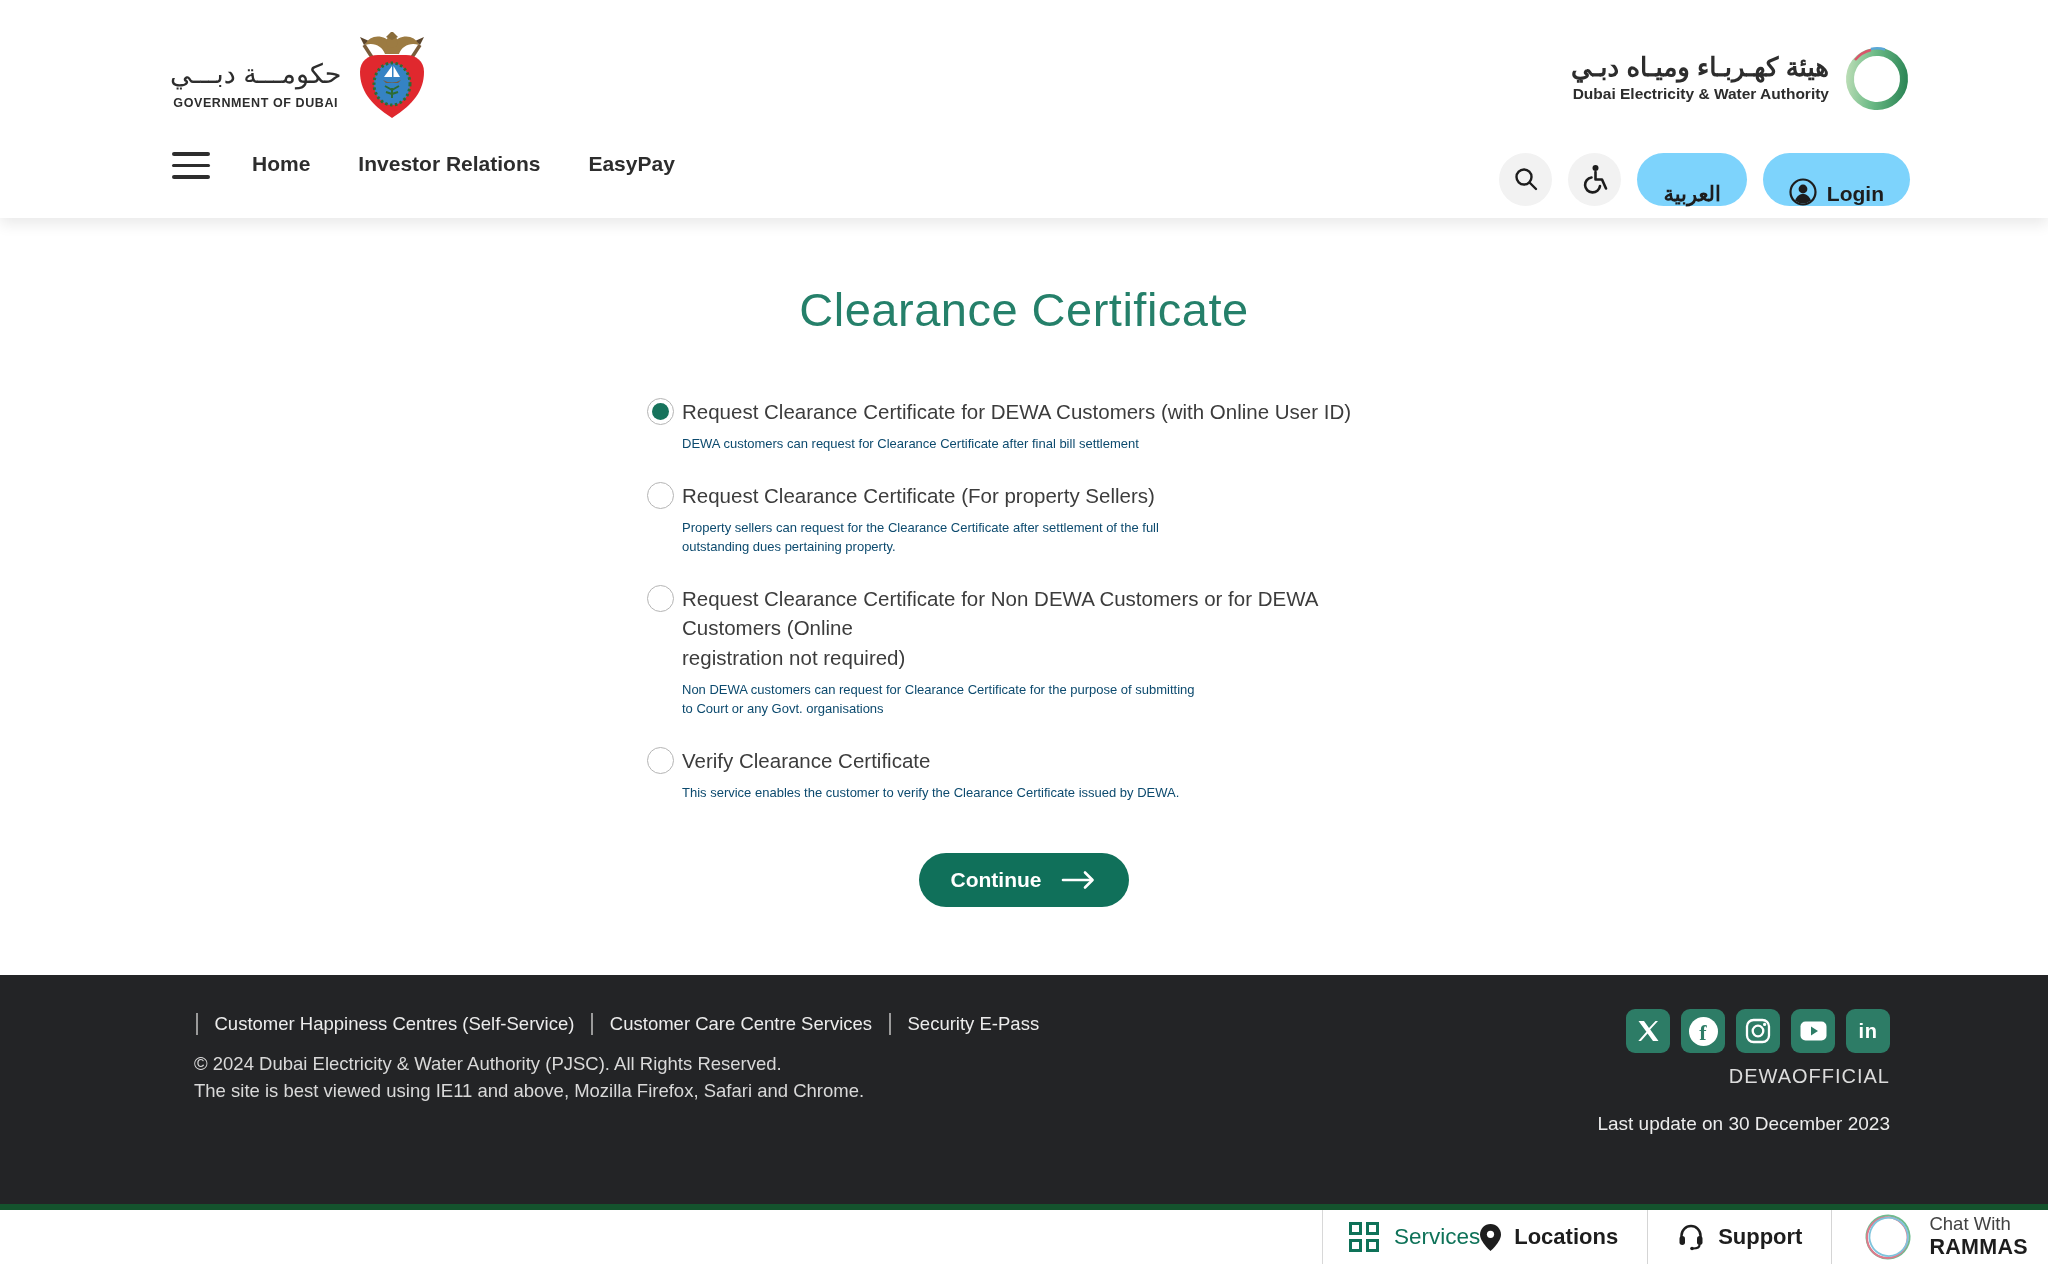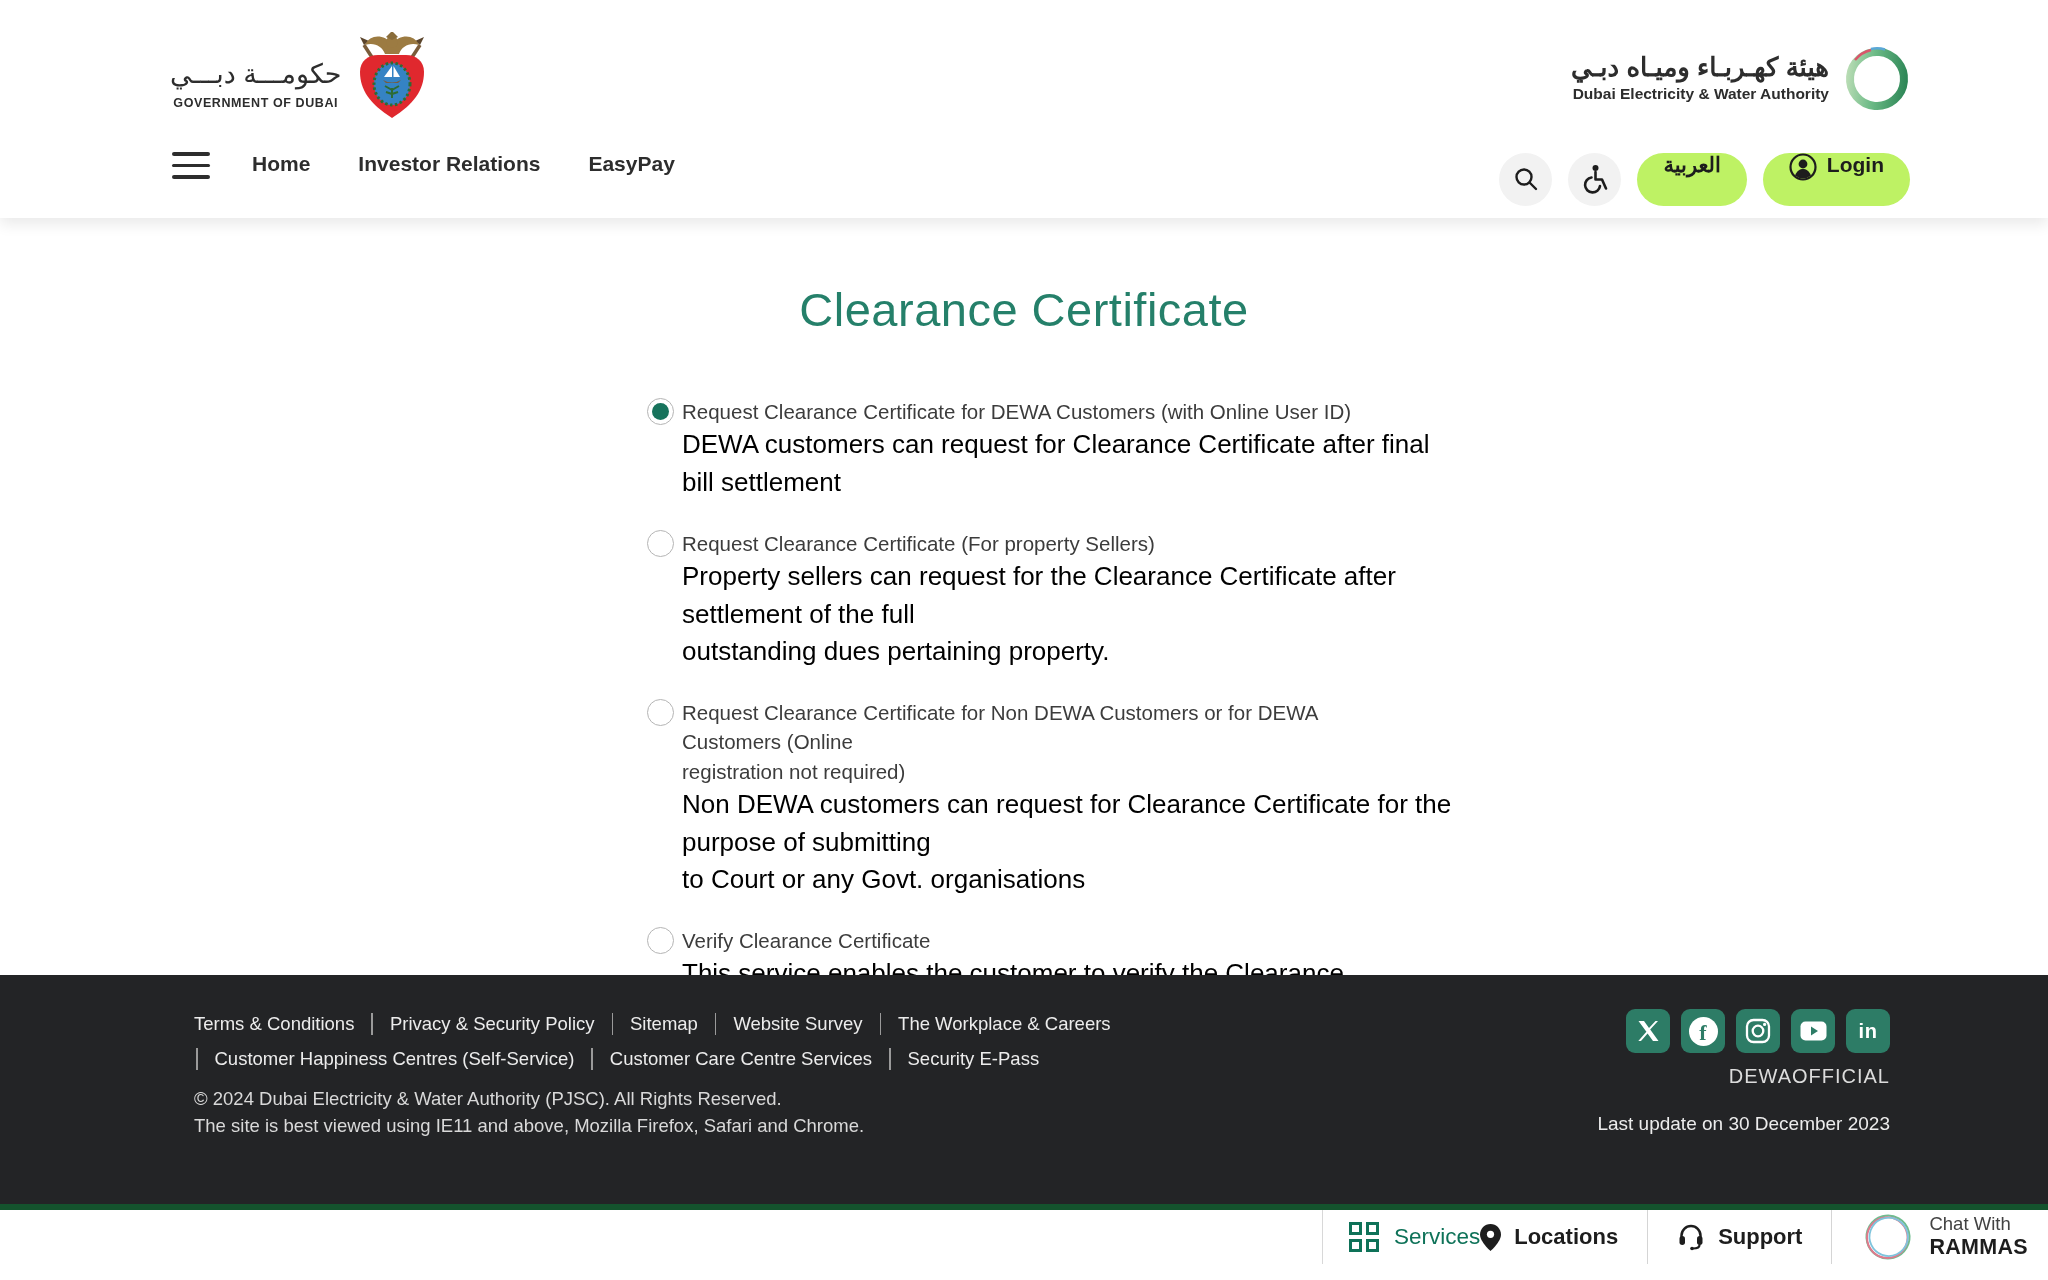--- a/index.html
+++ b/index.html
@@ -39,22 +39,22 @@
   .hamburger span:nth-child(3){ width:38px; }
   .nav-items { display:flex; align-items:center; margin-left:42px; }
   .nav-item { font-size:21px; font-weight:600; color:#2d2d2d; margin-right:48px; cursor:pointer; }
 
   .nav-right { position:absolute; right:138px; top:151px; height:56px; display:flex; align-items:center; gap:16px; }
   .circle-btn {
     width:53px; height:53px; border-radius:50%; background:#f2f2f2;
     display:flex; align-items:center; justify-content:center; cursor:pointer;
   }
   .pill-btn {
-    height:53px; border-radius:27px; background:#bef264;
-    display:flex; align-items:flex-start; justify-content:center;
+    height:53px; border-radius:27px; background:#7dd3fc;
+    display:flex; align-items:flex-end; justify-content:center;
     padding:0 26px; cursor:pointer; gap:10px;
   }
   .arabic-label { font-size:21px; font-weight:700; color:#1d1d1d; }
   .login-label { font-size:21px; font-weight:700; color:#1d1d1d; }
 
   
   .main { position:absolute; top:218px; left:0; right:0; height:757px; background:#fff; }
   .page-title {
     text-align:center; margin-top:64px;
     font-size:47px; font-weight:300; color:#25806a; letter-spacing:0.5px;
@@ -67,21 +67,21 @@
     display:flex; align-items:center; justify-content:center;
   }
   .option.selected .radio::after {
     content:""; width:17px; height:17px; border-radius:50%; background:#17735c; display:block;
   }
   .option-texts { margin-left:8px; }
   .option-label {
     font-size:20.5px; color:#3c3c3c; line-height:1.43; max-width:730px; white-space:pre-line;
   }
   .option-desc {
-    font-size:26px; color:#000000; line-height:1.45; max-width:770px; white-space:pre-line;
+    font-size:13px; color:#0c4a6e; line-height:1.45; margin-top:9px; max-width:770px; white-space:pre-line;
   }
   .continue-row { display:flex; justify-content:center; margin-top:50px; }
   .continue-btn {
     height:54px; padding:0 32px; border:none; border-radius:27px;
     background:#10705a; color:#fff; font-family:"Liberation Sans",sans-serif;
     font-size:21px; font-weight:700; display:flex; align-items:center; gap:20px; cursor:pointer;
   }
 
   
   .footer {
@@ -269,31 +269,20 @@
           <line x1="2" y1="10" x2="31" y2="10" stroke="#fff" stroke-width="2.6" stroke-linecap="round"></line>
           <path d="M24 2.5 L31.5 10 L24 17.5" stroke="#fff" stroke-width="2.6" fill="none" stroke-linecap="round" stroke-linejoin="round"></path>
         </svg>
       </button>
     </div>
   </div>
 
   <div class="footer">
     <div class="footer-left">
       <div class="flink-row">
-        <span class="flink">Terms &amp; Conditions</span>
-        <span class="fsep"></span>
-        <span class="flink">Privacy &amp; Security Policy</span>
-        <span class="fsep"></span>
-        <span class="flink">Sitemap</span>
-        <span class="fsep"></span>
-        <span class="flink">Website Survey</span>
-        <span class="fsep"></span>
-        <span class="flink">The Workplace &amp; Careers</span>
-      </div>
-      <div class="flink-row">
         <span class="fsep lead"></span>
         <span class="flink">Customer Happiness Centres (Self-Service)</span>
         <span class="fsep"></span>
         <span class="flink">Customer Care Centre Services</span>
         <span class="fsep"></span>
         <span class="flink">Security E-Pass</span>
       </div>
       <div class="copyright">
         <div>© 2024 Dubai Electricity &amp; Water Authority (PJSC). All Rights Reserved.</div>
         <div>The site is best viewed using IE11 and above, Mozilla Firefox, Safari and Chrome.</div>

